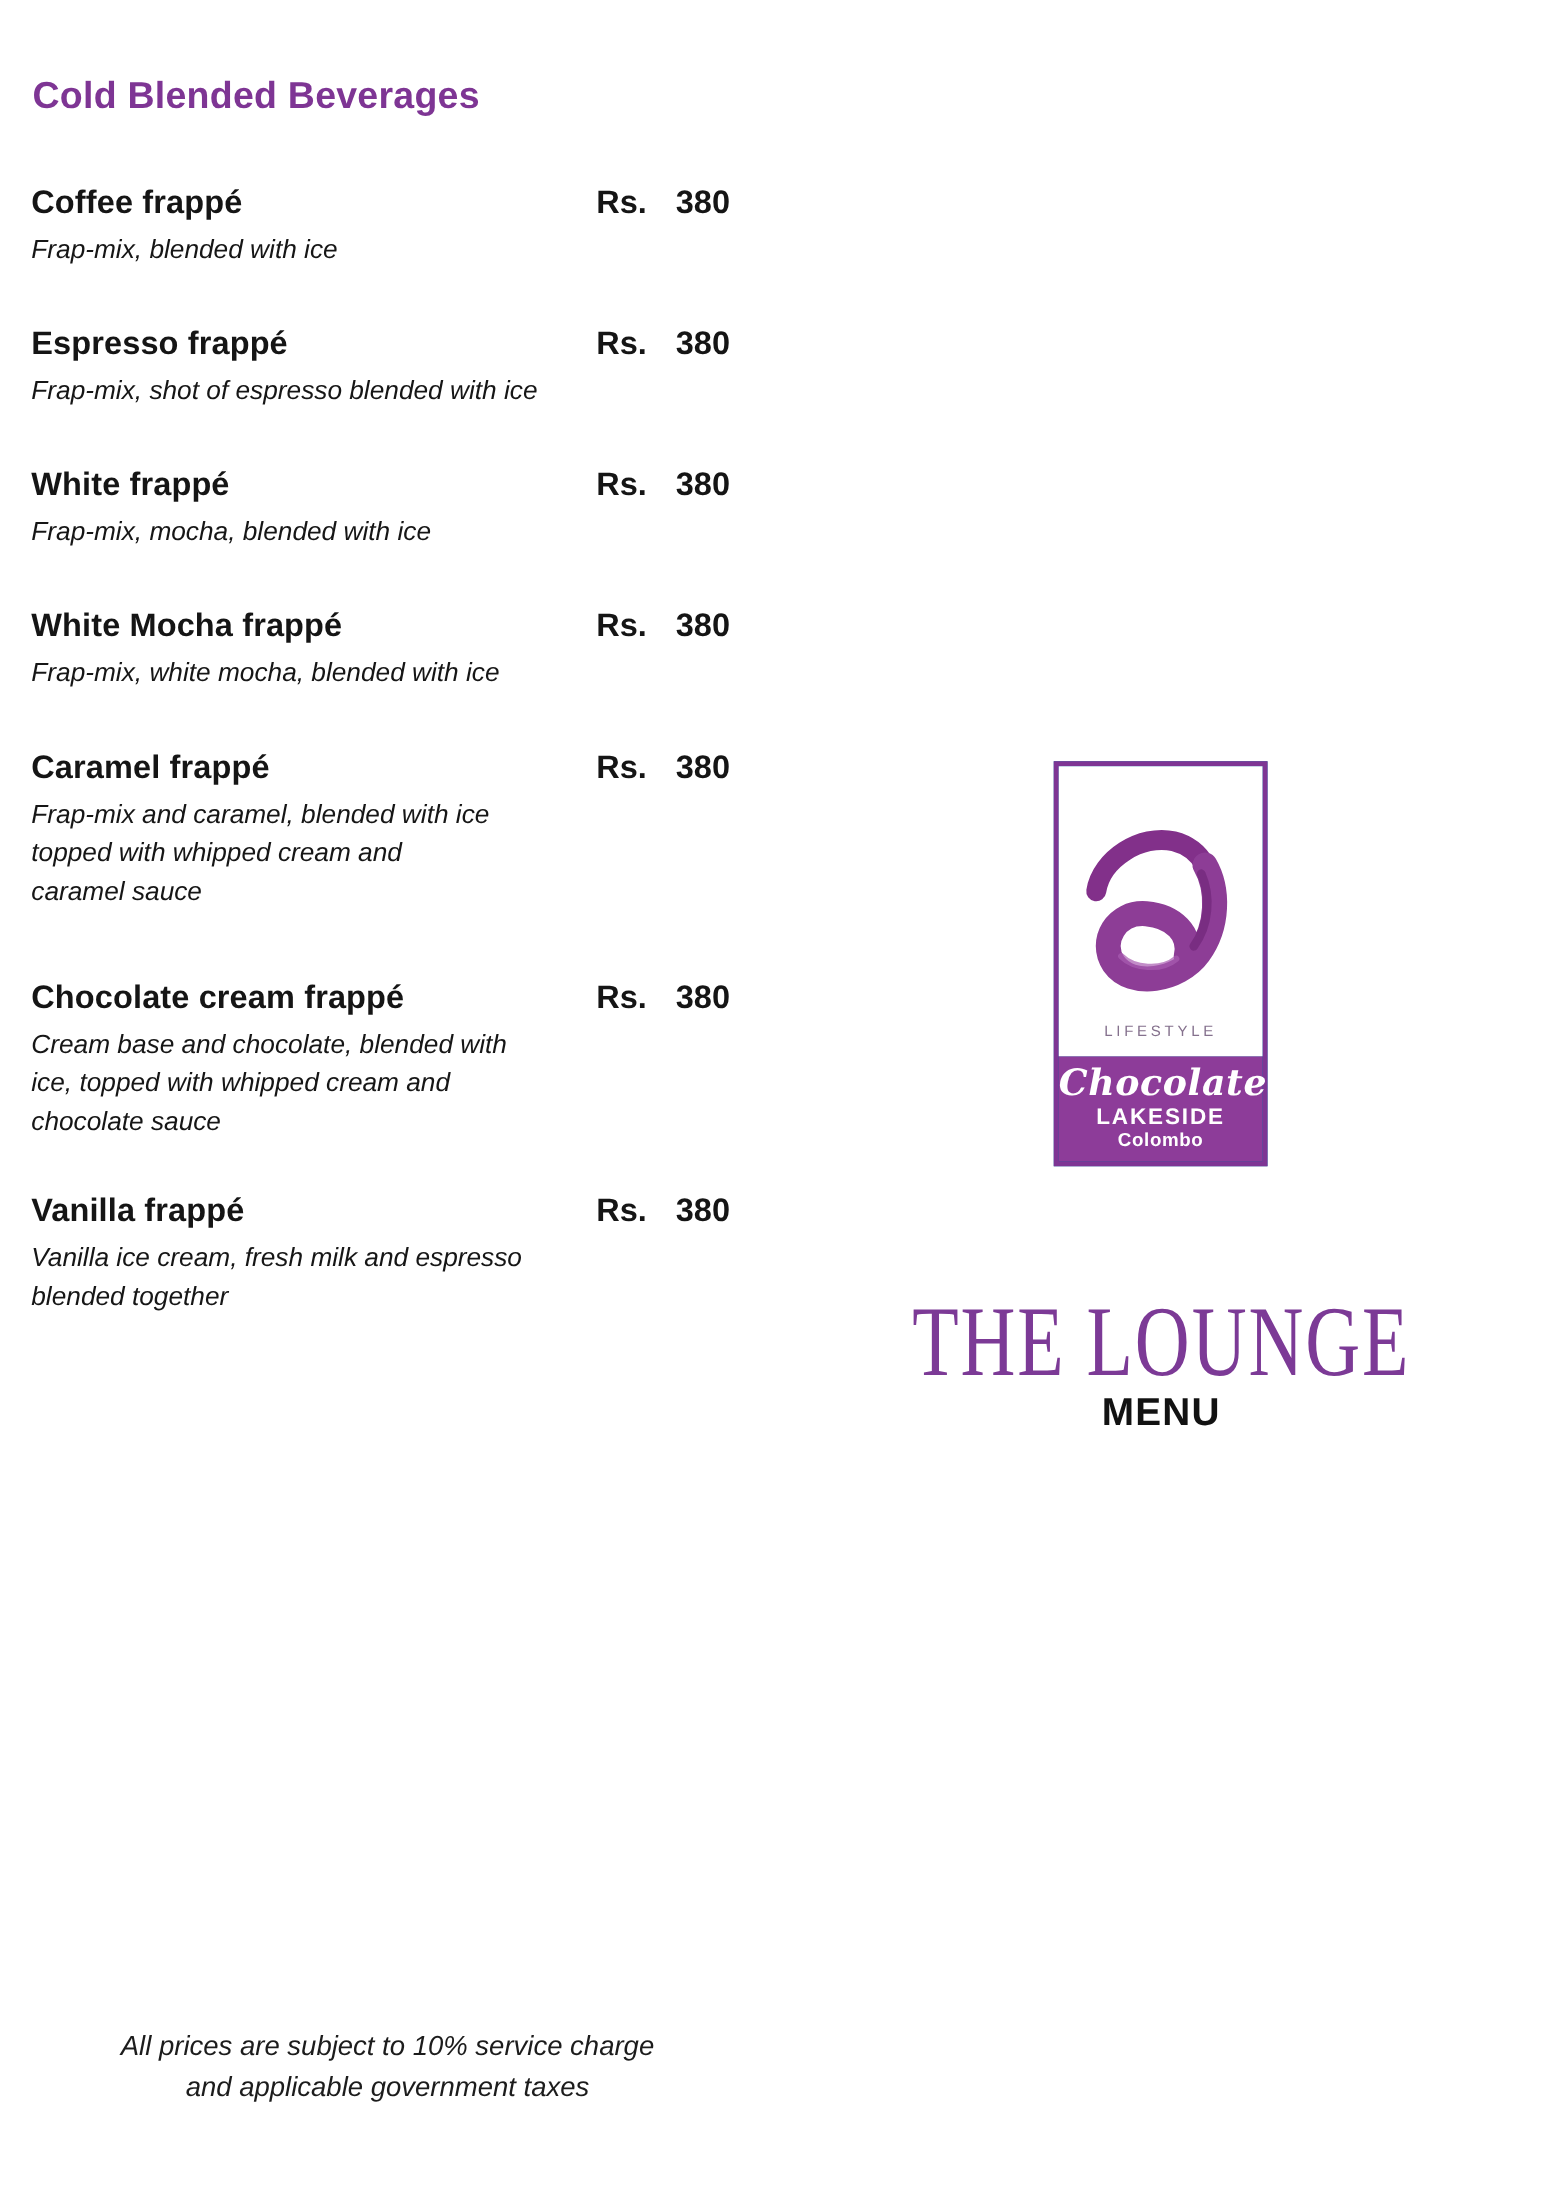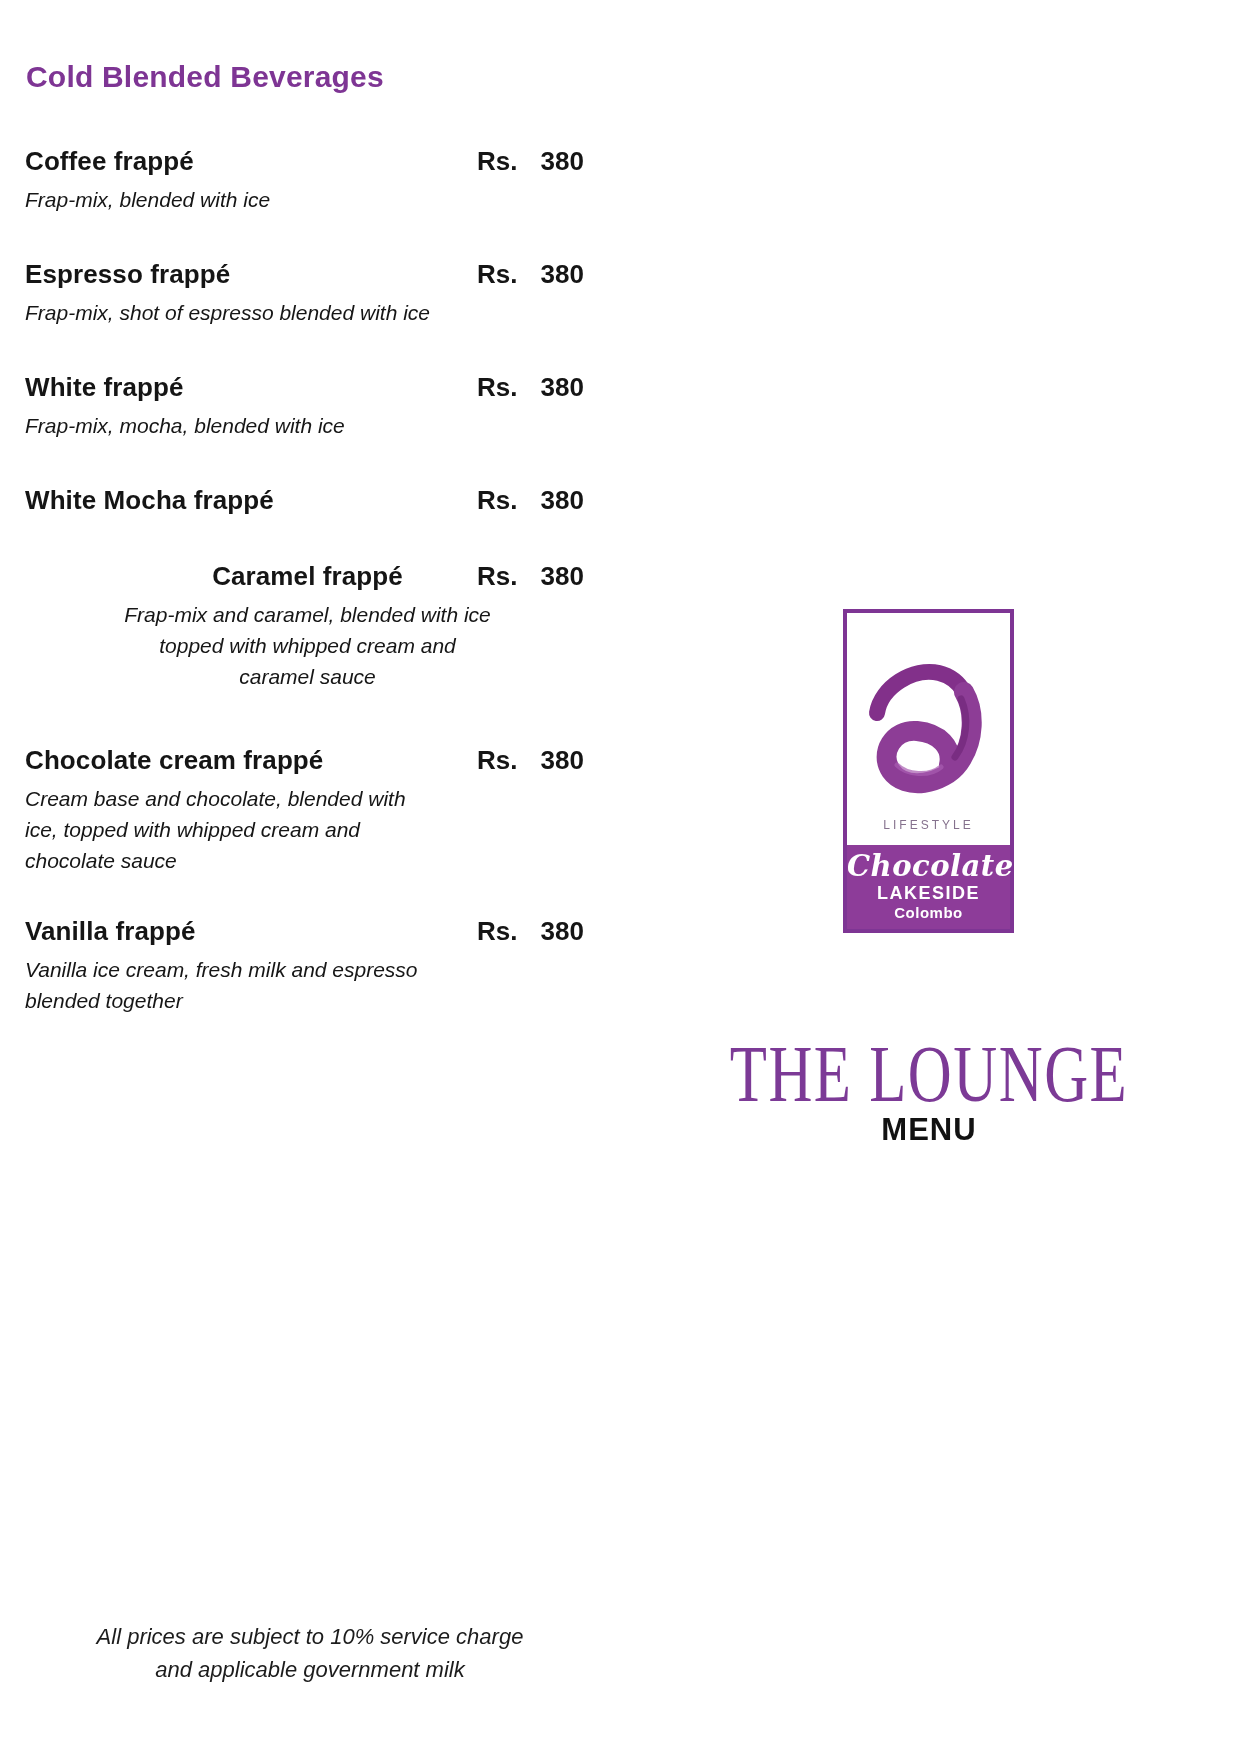--- a/index.html
+++ b/index.html
@@ -16,21 +16,21 @@
   
   .section-title {
     position:absolute; left:26px; top:60px; margin:0;
     font-size:30px; font-weight:bold; letter-spacing:0.2px;
     color:var(--accent,#7e3594);
   }
 
   
   .menu-items { position:absolute; left:25px; top:146px; width:565px; }
   .menu-item { margin-bottom:44px; }
-  .menu-item:nth-child(5) { margin-bottom:53px;text-align:center; }
+  .menu-item:nth-child(5) { margin-bottom:53px; }
   .menu-item:nth-child(6) { margin-bottom:40px; }
   .item-head { position:relative; height:32px; margin-bottom:6px; }
   .item-name { font-size:26px; font-weight:bold; letter-spacing:0.1px; }
   .item-price {
     position:absolute; left:452px; top:0; width:107px;
     display:flex; justify-content:space-between;
     font-size:26px; font-weight:bold;
   }
   .item-desc { font-style:italic; font-size:21px; line-height:31px; color:#161616; }
 
@@ -122,20 +122,23 @@
     </article>
 
     <article class="menu-item">
       <div class="item-head">
         <span class="item-name">White Mocha frappé</span>
         <span class="item-price">
           <span class="currency">Rs.</span>
           <span class="value">380</span>
         </span>
       </div>
+      <div class="item-desc">
+          <div>Frap-mix, white mocha, blended with ice</div>
+        </div>
     </article>
 
     <article class="menu-item">
       <div class="item-head">
         <span class="item-name">Caramel frappé</span>
         <span class="item-price">
           <span class="currency">Rs.</span>
           <span class="value">380</span>
         </span>
       </div>
@@ -191,16 +194,16 @@
       <div class="lakeside">LAKESIDE</div>
       <div class="colombo">Colombo</div>
     </div>
   </aside>
 
   <div class="lounge-title">THE LOUNGE</div>
   <div class="menu-subtitle">MENU</div>
 
   <footer class="footer-note">
     <div>All prices are subject to 10% service charge</div>
-    <div>and applicable government milk</div>
+    <div>and applicable government taxes</div>
   </footer>
 
 </main>
 
 </body></html>

